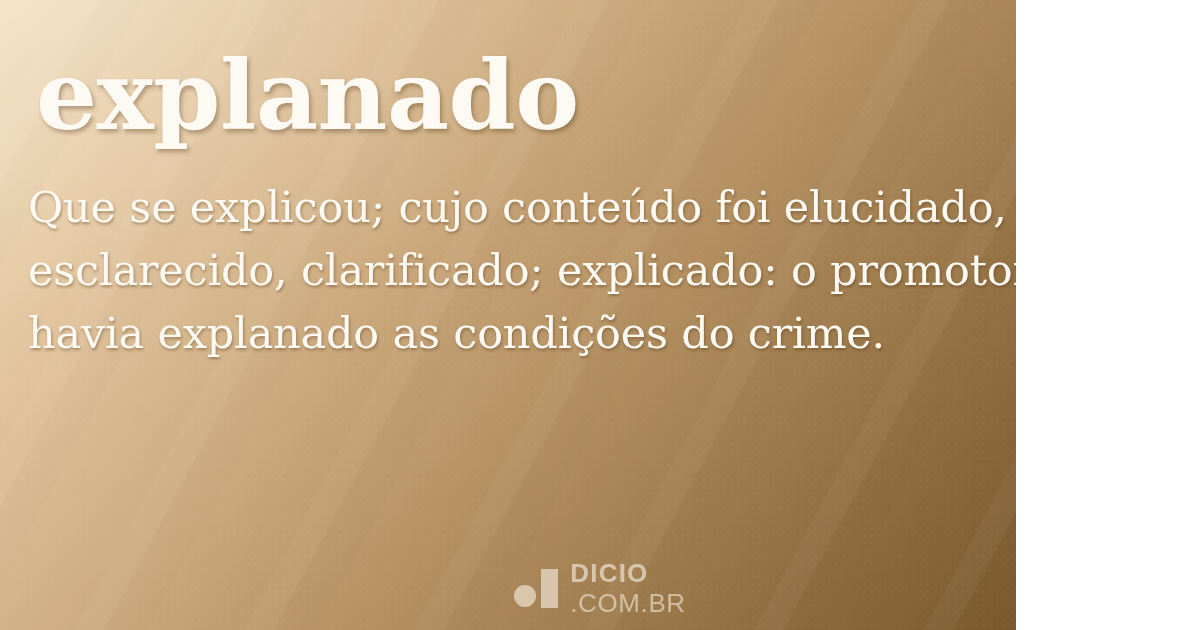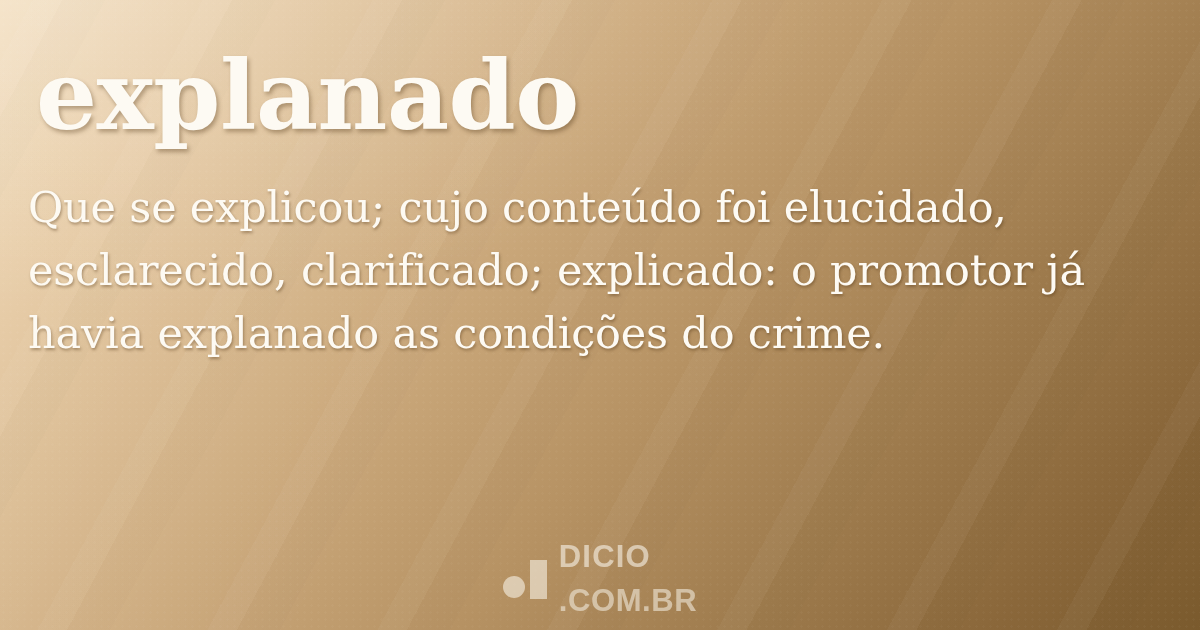--- a/index.html
+++ b/index.html
@@ -8,21 +8,21 @@
   }
   body {
     width: 1200px;
     height: 630px;
     overflow: hidden;
     font-family: "DejaVu Serif", serif;
   }
 
   .card {
     position: relative;
-    width: 1200px;
+    width: 1016px;
     height: 630px;
     overflow: hidden;
     background: linear-gradient(130deg,
         #f2dcba 0%,
         #e4c79f 16%,
         #cdab7e 38%,
         #b69263 57%,
         #9d7a4c 74%,
         #8a673a 88%,
         #7a5a2d 100%);
@@ -134,31 +134,31 @@
   }
   .logo-text {
     display: flex;
     flex-direction: column;
     justify-content: center;
     line-height: 1;
   }
   .logo-name {
     font-family: "Liberation Sans", sans-serif;
     font-weight: 700;
-    font-size: 31px;
+    font-size: 26px;
     letter-spacing: 1.2px;
     color: #f7f1e6;
   }
   .logo-tld {
     font-family: "Liberation Sans", sans-serif;
-    font-weight: 700;
-    font-size: 31px;
+    font-weight: 400;
+    font-size: 26px;
     letter-spacing: 0.6px;
     color: #efe7d8;
-    margin-top: 13px;
+    margin-top: 4px;
   }
 </style>
 </head>
 <body>
 
 <div class="card">
 
   <div class="texture-bands"></div>
   <div class="texture-sheen"></div>
   <div class="texture-dots"></div>

